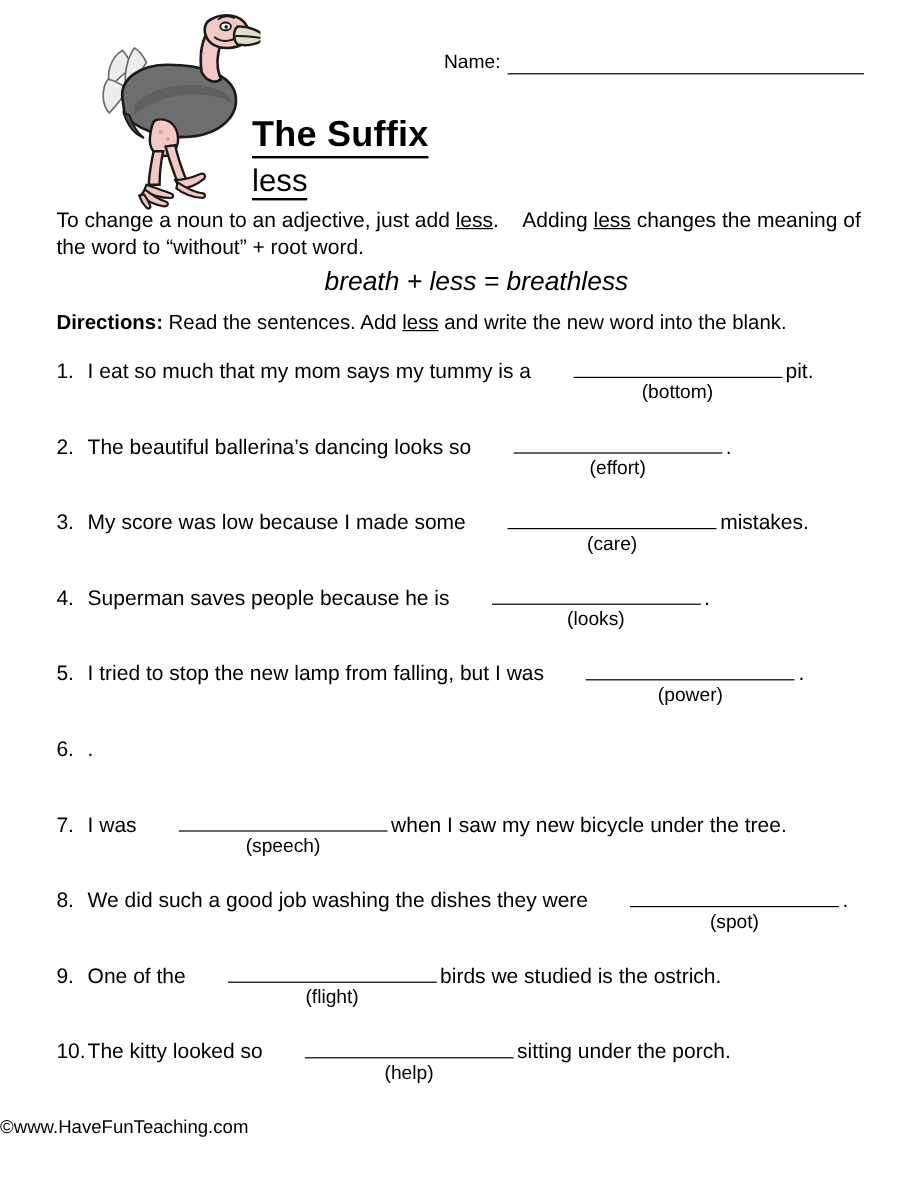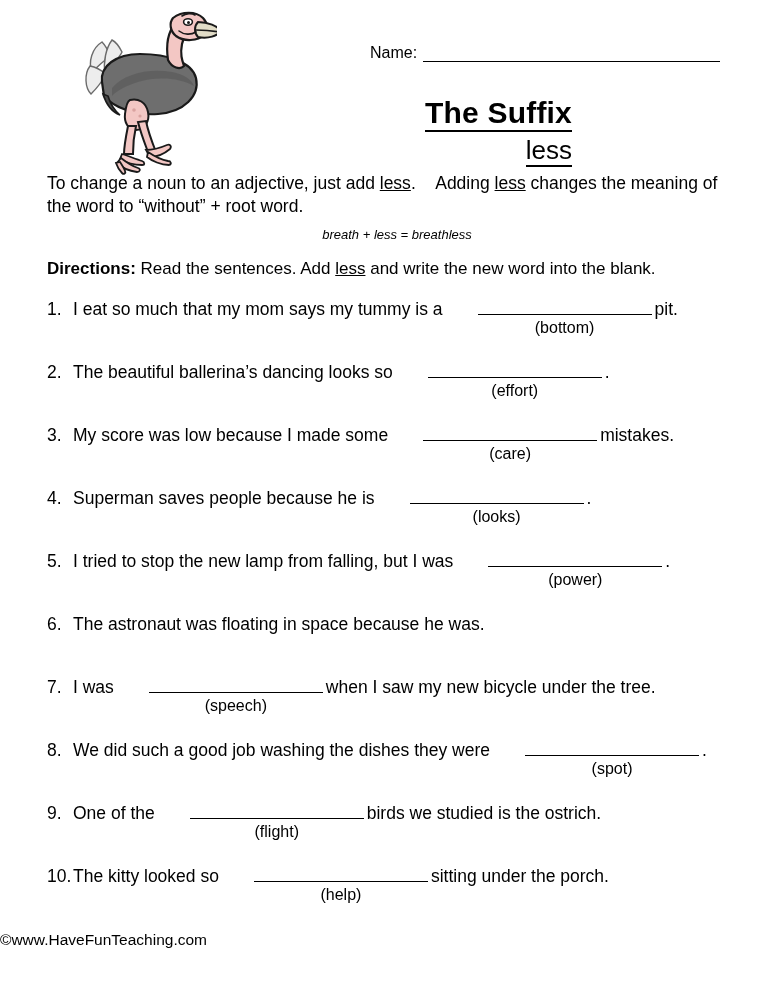--- a/index.html
+++ b/index.html
@@ -47,24 +47,24 @@
     white-space: nowrap;
   }
   #name-line {
     width: 297px;
     border-bottom: 1.6px solid #000;
     height: 15px;
   }
 
   #title-block {
     position: absolute;
-    left: 222px;
+    left: 210px;
     top: 96px;
     width: 350px;
-    text-align: right;
+    text-align: left;
   }
   #title-main {
     font-size: 30px;
     font-weight: bold;
     line-height: 34px;
     display: inline-block;
     border-bottom: 2.5px solid #000;
     padding-bottom: 0px;
     letter-spacing: 0.2px;
   }
@@ -88,21 +88,21 @@
   }
   #intro-text {
     font-size: 17.5px;
     line-height: 23px;
   }
   .u { text-decoration: underline; }
   #example {
     margin-top: 7px;
     text-align: center;
     font-style: italic;
-    font-size: 13px;
+    font-size: 22px;
     line-height: 20px;
     padding-left: 20px;
   }
 
   #directions {
     position: absolute;
     left: 47px;
     top: 258px;
     font-size: 17px;
     line-height: 22px;
@@ -308,21 +308,20 @@
         <span class="blank"></span>
         <span class="hint">(power)</span>
       </span>
       <span class="q-post">.</span>
     </div>
   </div>
 
   <div class="q-item">
     <div class="q-line">
       <span class="q-num">6.</span>
-      <span class="q-pre">The astronaut was floating in space because he was</span>
       <span class="q-post">.</span>
     </div>
   </div>
 
   <div class="q-item">
     <div class="q-line">
       <span class="q-num">7.</span>
       <span class="q-pre">I was</span>
       <span class="blank-wrap">
         <span class="blank"></span>

